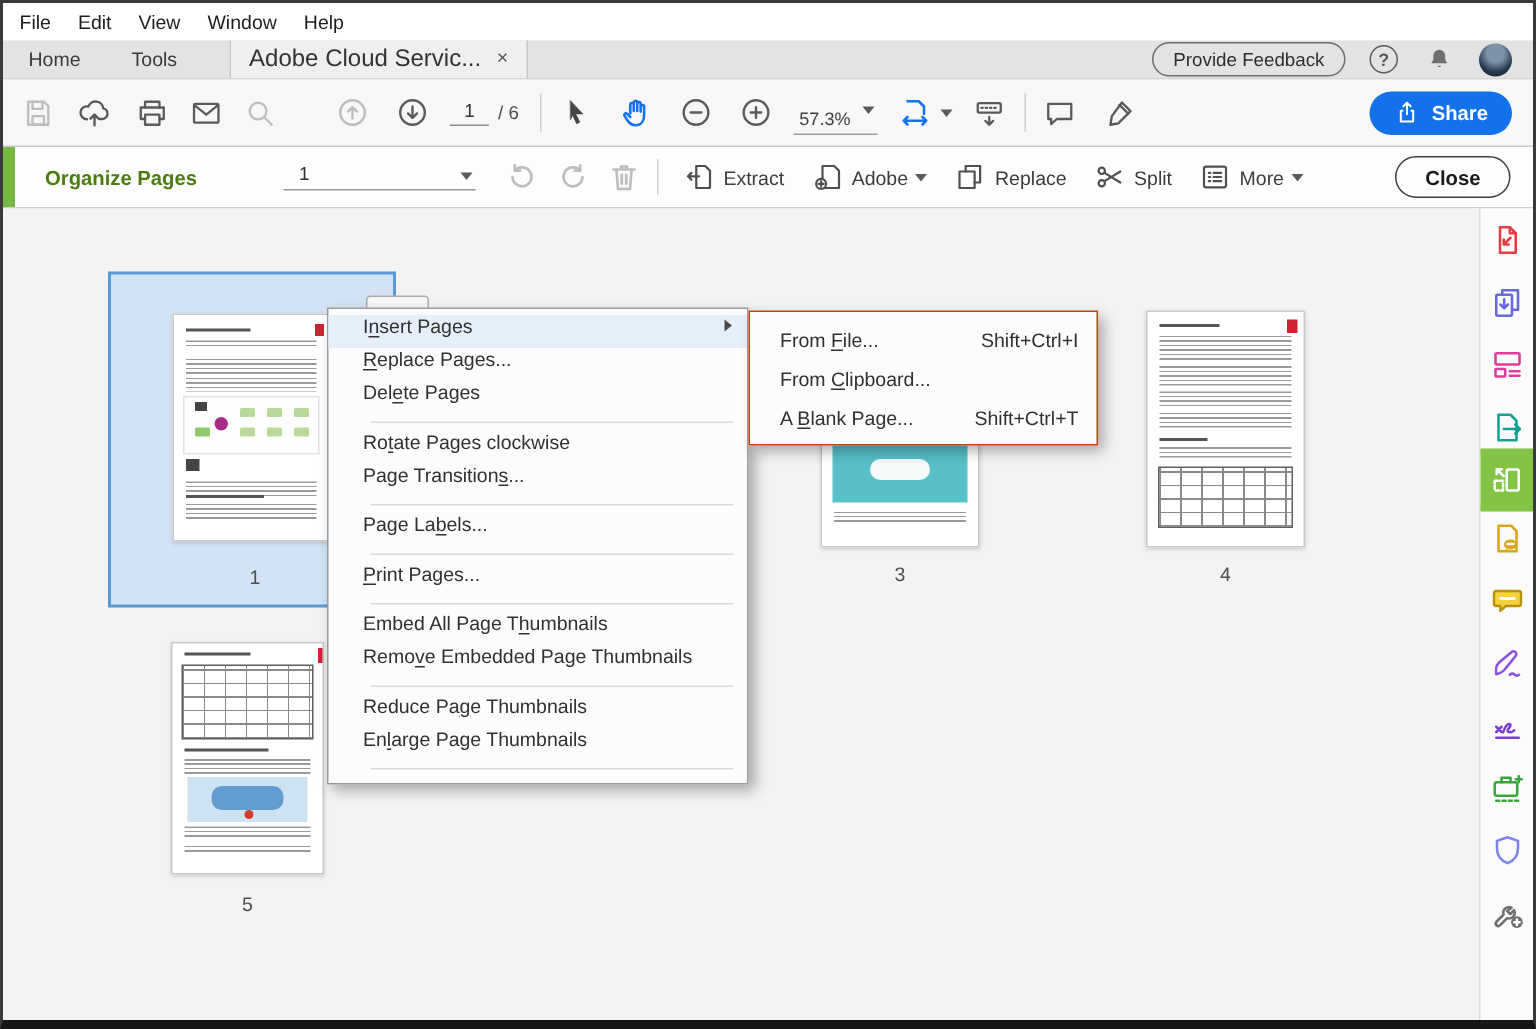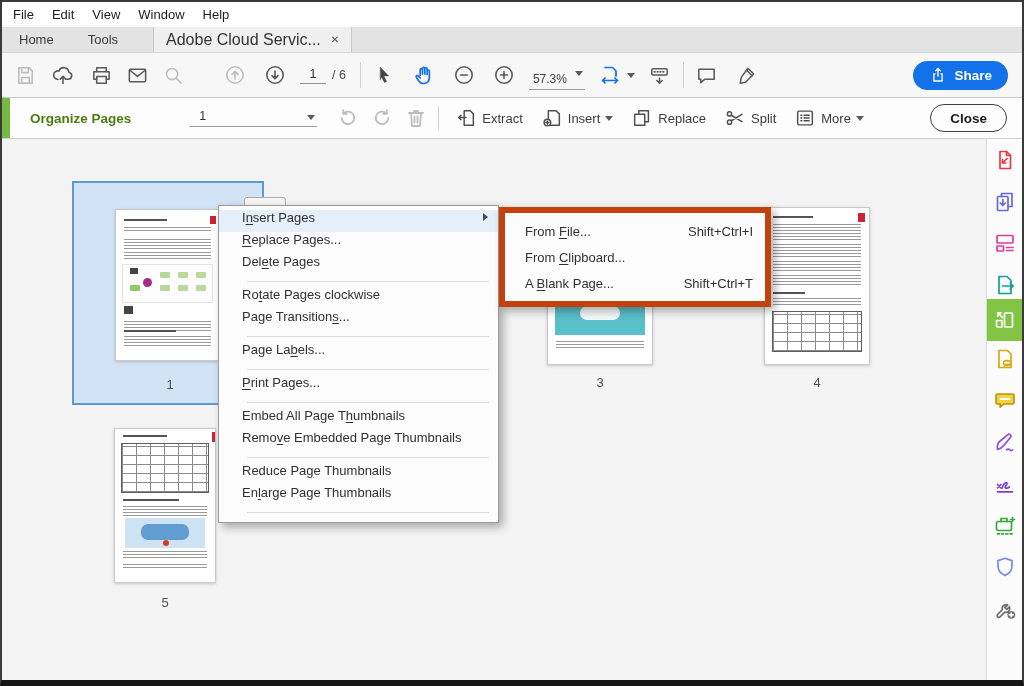--- a/index.html
+++ b/index.html
@@ -84,21 +84,21 @@
   .blueimg .rdot { position:absolute; left:47%; bottom:8%; width:6px; height:6px; border-radius:50%; background:#d23a2e; }
 
   
   .ctxmenu { position:absolute; left:216px; top:66px; width:281px; background:#fcfcfc; border:1px solid #9b9b9b;
              box-shadow:4px 4px 9px rgba(0,0,0,.32); padding:4px 0; z-index:10; }
   .menu-row { height:22px; display:flex; align-items:center; padding:0 10px 8px 23px; font-size:13px; color:#303030; }
   .menu-row.hl { background:#e4eff9; }
   .menu-sep { height:1px; background:#d9d9d9; margin:5px 9px 5px 28px; }
   .mshort { margin-left:auto; font-size:13px; color:#303030; }
   .marrow { margin-left:auto; width:0; height:0; border-left:5px solid #4a4a4a; border-top:4px solid transparent; border-bottom:4px solid transparent; }
-  .submenu { position:absolute; left:497px; top:68px; width:272px; background:#fcfcfc; border:6px solid #c2410c;
+  .submenu { position:absolute; left:497px; top:68px; width:233px; background:#fcfcfc; border:1px solid #c2410c;
              box-shadow:4px 4px 9px rgba(0,0,0,.32); padding:5px 0; z-index:11; }
   .submenu .menu-row { height:26px; padding:0 12px 0 20px; }
   u { text-underline-offset:2px; }
 </style>
 </head>
 <body>
 
 <div class="window">
 
   <div class="menubar">
@@ -109,20 +109,31 @@
       <div class="mitem">Help</div>
     </div>
 
   <div class="tabbar">
     <div class="tab">Home</div>
     <div class="tab">Tools</div>
     <div class="doctab">
       <span>Adobe Cloud Servic...</span>
       <span class="tclose">✕</span>
     </div>
+    <div class="tabbar-right">
+      <div class="feedback-pill">Provide Feedback</div>
+      <div class="help-circ">?</div>
+      <span class="tbtn" style="width:22px">
+          <svg viewBox="0 0 24 24" width="19" height="19" fill="none" stroke="#6f6f6f" stroke-width="1.6" stroke-linecap="round" stroke-linejoin="round">
+            <path d="M12 4a5 5 0 0 1 5 5v3.5l1.7 2.8H5.3L7 12.5V9a5 5 0 0 1 5-5z" fill="#6f6f6f" stroke="none"></path>
+            <path d="M10.3 17.5a1.8 1.8 0 0 0 3.4 0" fill="#6f6f6f" stroke="none"></path>
+          </svg>
+        </span>
+      <div class="avatar"></div>
+    </div>
   </div>
 
   <div class="toolbar">
     <span class="tbtn" style="margin-left:8px">
         <svg viewBox="0 0 24 24" width="23" height="23" fill="none" stroke="#bdbdbd" stroke-width="1.6" stroke-linecap="round" stroke-linejoin="round">
           <path d="M5 4h11l3 3v13H5z"></path>
           <path d="M8 4v5h7V4M8 14h8v6H8z"></path>
         </svg>
       </span>
     <span class="tbtn" style="margin-left:8px">
@@ -265,21 +276,21 @@
       <span>Extract</span>
     </span>
     <span class="obtn">
       <span class="tbtn" style="width:22px;height:22px">
           <svg viewBox="0 0 24 24" width="22" height="22" fill="none" stroke="#4f4f4f" stroke-width="1.6" stroke-linecap="round" stroke-linejoin="round">
             <path d="M8 4h8.5L20 7.5V20H8z"></path>
             <circle cx="7" cy="17" r="3.6" fill="#fdfdfd"></circle>
             <path d="M7 15.2v3.6M5.2 17h3.6"></path>
           </svg>
         </span>
-      <span>Insert</span>
+      <span>Adobe</span>
       <span class="caret"></span>
     </span>
     <span class="obtn">
       <span class="tbtn" style="width:22px;height:22px">
           <svg viewBox="0 0 24 24" width="22" height="22" fill="none" stroke="#4f4f4f" stroke-width="1.6" stroke-linecap="round" stroke-linejoin="round">
             <path d="M8.5 8V4H19v12h-4"></path>
             <rect x="4" y="8" width="11" height="12"></rect>
           </svg>
         </span>
       <span>Replace</span>

